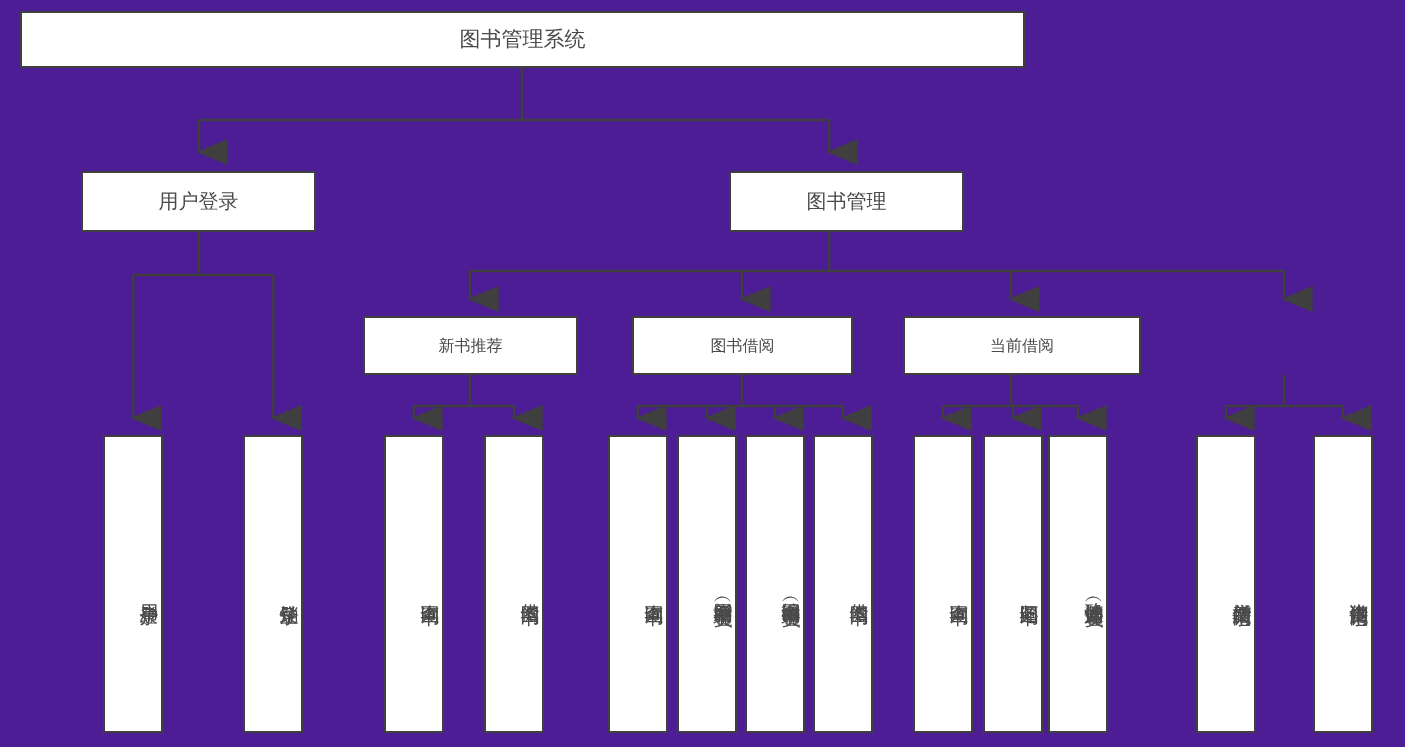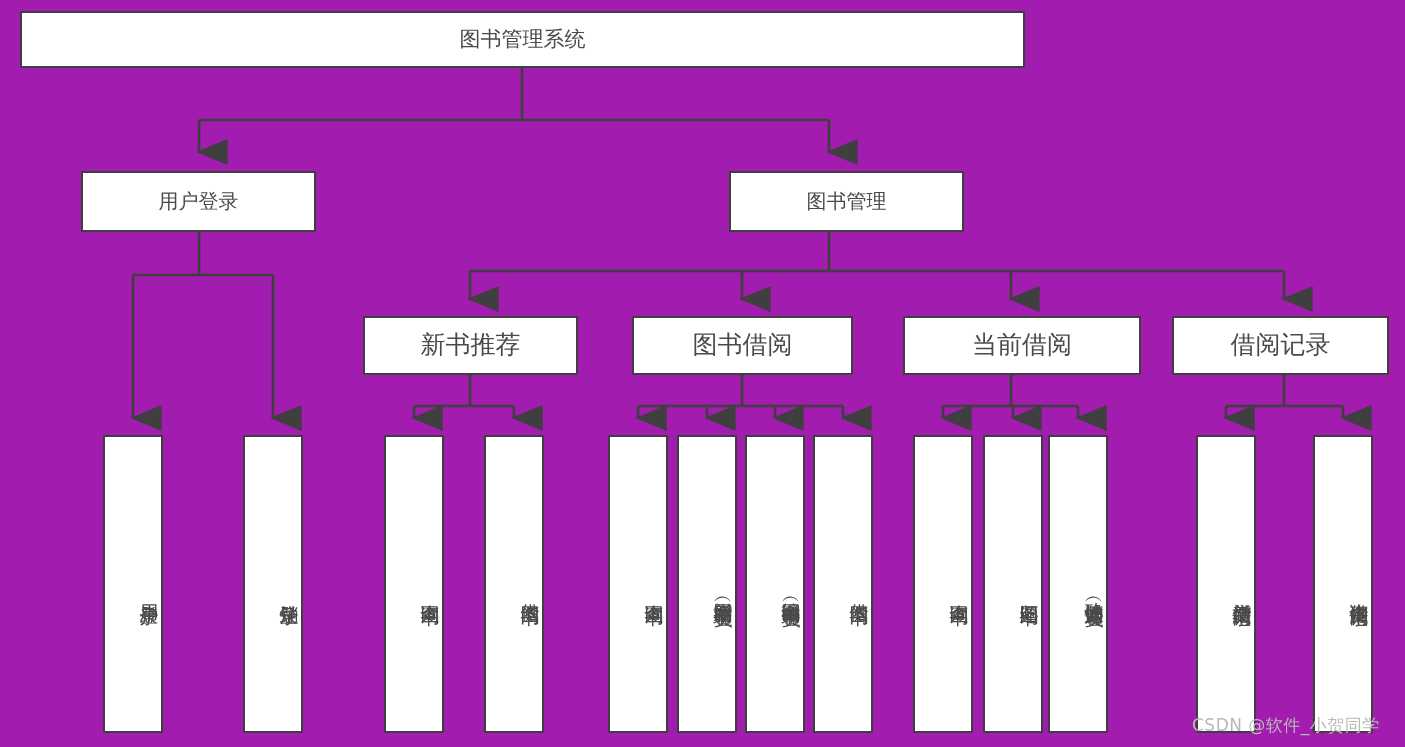--- a/index.html
+++ b/index.html
@@ -5,21 +5,21 @@
 <style>
   html,body{margin:0;padding:0;background:#ffffff;}
   body{
     font-family:"DejaVu Sans","Liberation Sans",sans-serif;
     color:#3a3a3a;
   }
   #stage{
     position:relative;
     width:1405px;
     height:747px;
-    background:#a21caf;
+    background:#4c1d95;
     overflow:hidden;
   }
   
   .node{
     position:absolute;
     box-sizing:border-box;
     background:#ffffff;
     border:2px solid #3f3f3f;
     display:flex;
     align-items:center;
@@ -28,21 +28,21 @@
     color:#4a4a4a;
     line-height:1.22;
   }
   .node.root{
     font-size:21px;
   }
   .node.level2{
     font-size:20px;
   }
   .node.level3{
-    font-size:25px;
+    font-size:16px;
   }
   .node.leaf{
     font-size:19px;
     writing-mode:vertical-rl;
     text-orientation:upright;
     padding-top:14px;
     align-items:flex-start;
     justify-content:center;
     letter-spacing:1px;
   }
@@ -135,23 +135,20 @@
 
   <div class="node level3" style="left:363px;top:316px;width:215px;height:59px;">
     <span class="label">新书推荐</span>
   </div>
   <div class="node level3" style="left:632px;top:316px;width:221px;height:59px;">
     <span class="label">图书借阅</span>
   </div>
   <div class="node level3" style="left:903px;top:316px;width:238px;height:59px;">
     <span class="label">当前借阅</span>
   </div>
-  <div class="node level3" style="left:1172px;top:316px;width:217px;height:59px;">
-    <span class="label">借阅记录</span>
-  </div>
 
   <div class="node leaf" style="left:103px;top:435px;width:60px;height:298px;">
     <span class="label">用户登录</span>
   </div>
   <div class="node leaf" style="left:243px;top:435px;width:60px;height:298px;">
     <span class="label">注销登录</span>
   </div>
 
   <div class="node leaf" style="left:384px;top:435px;width:60px;height:298px;">
     <span class="label">查询图书</span>
@@ -183,15 +180,14 @@
     <span class="label">确认归还（管理员）</span>
   </div>
 
   <div class="node leaf" style="left:1196px;top:435px;width:60px;height:298px;">
     <span class="label">新增借阅记录</span>
   </div>
   <div class="node leaf" style="left:1313px;top:435px;width:60px;height:298px;">
     <span class="label">查询借阅记录</span>
   </div>
 
-  <div id="watermark">CSDN @软件_小贺同学</div>
 
 </div>
 
 </body></html>

